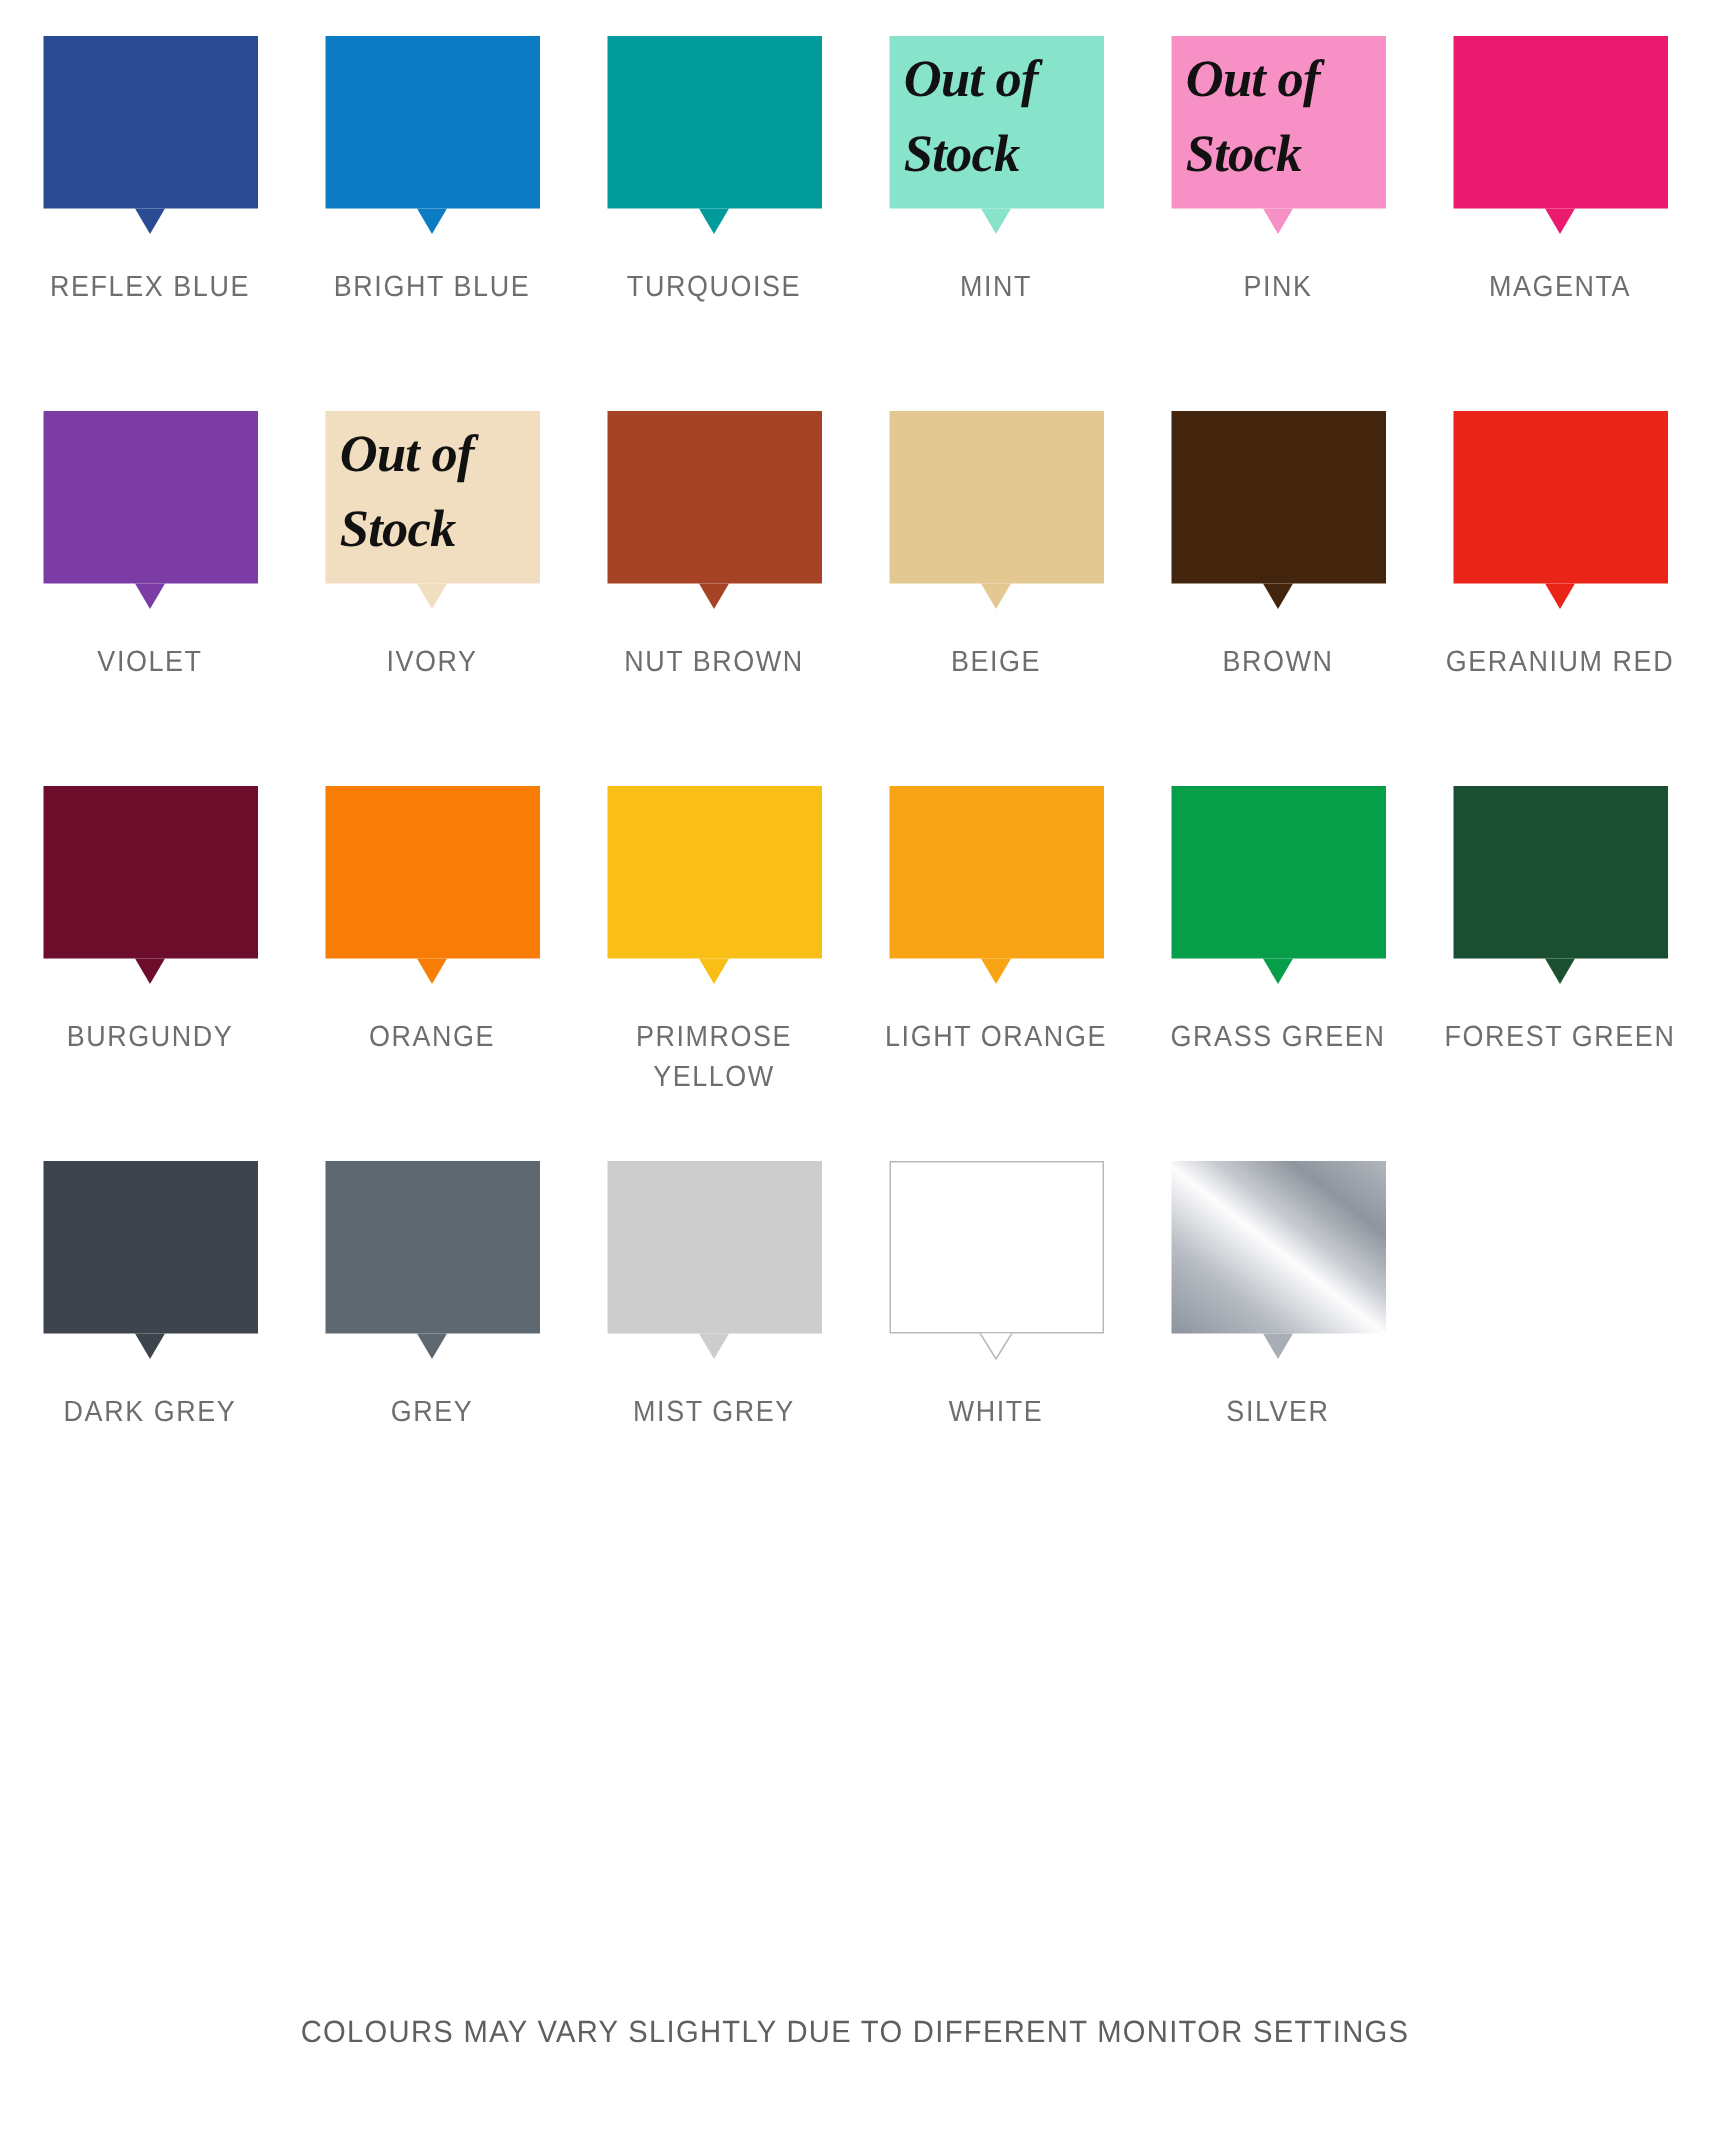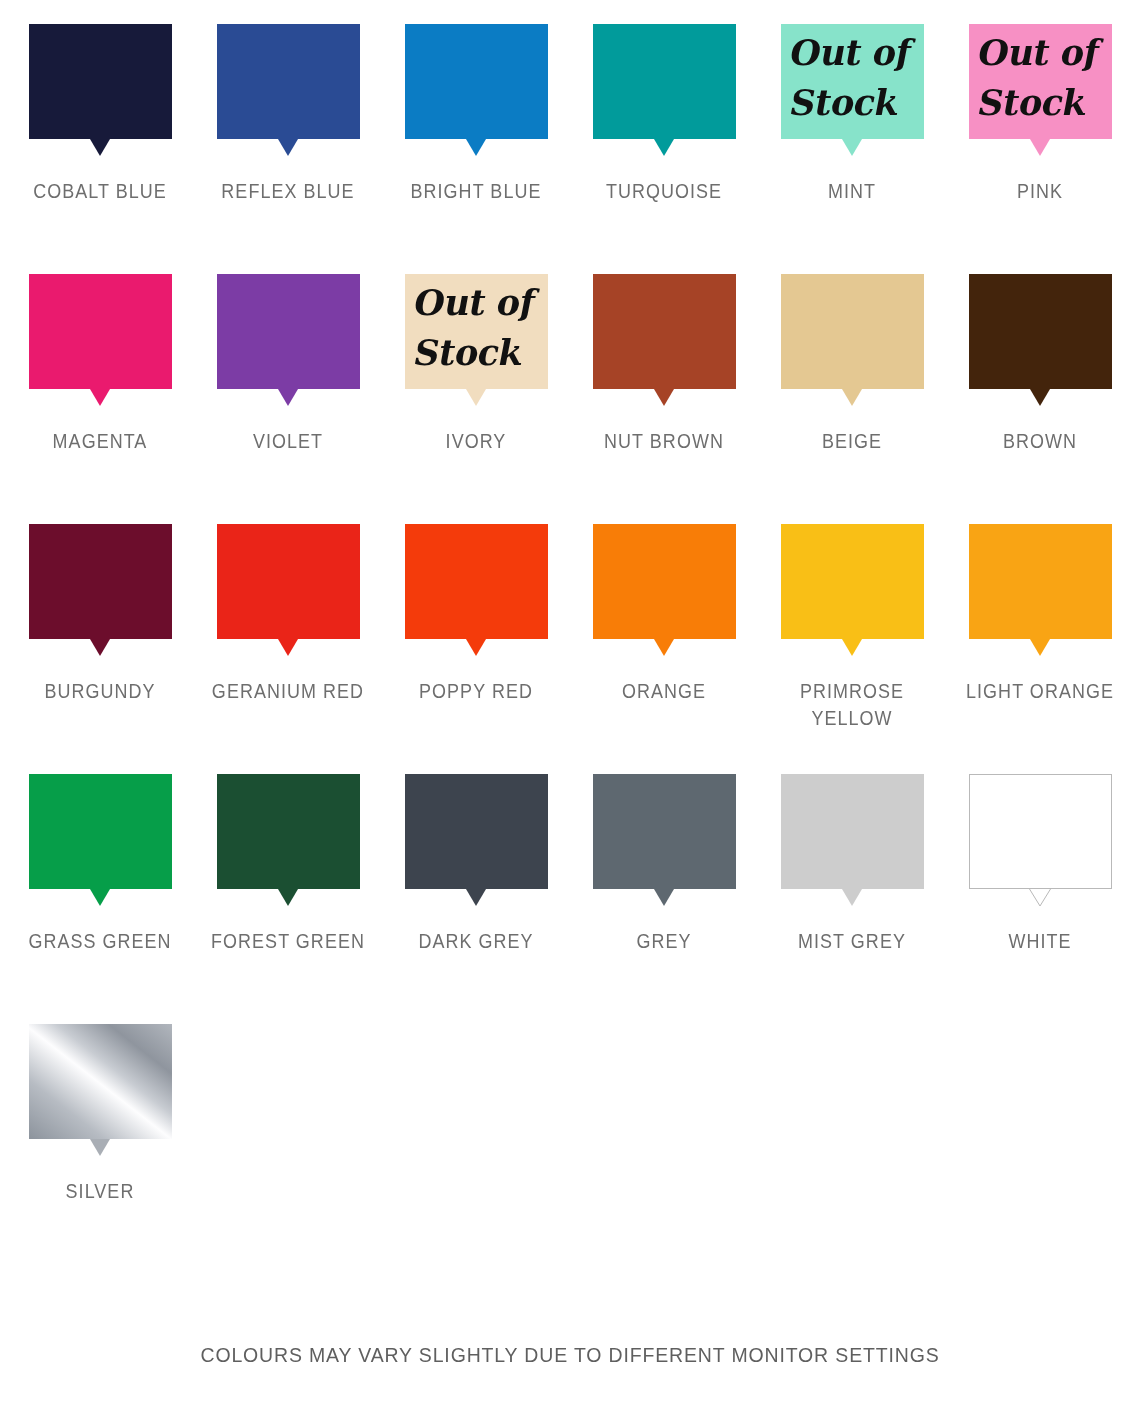--- a/index.html
+++ b/index.html
@@ -91,21 +91,21 @@
     color: #111111;
     font-family: "DejaVu Serif", "Liberation Serif", serif;
     font-weight: bold;
     font-size: 35px;
     line-height: 1.42;
     font-style: italic;
     letter-spacing: -0.5px;
     text-align: left;
     pointer-events: none;
   }
-  .oos span { display: block; }
+  .oos span { display: block; font-family: Liberation Serif, serif; }
 
   .label {
     margin-top: 22px;
     width: 186px;
     text-align: center;
     color: #6e6e6e;
     font-family: "Liberation Sans", sans-serif;
     font-size: 19.5px;
     font-weight: 400;
     letter-spacing: 1.15px;
@@ -126,27 +126,20 @@
   }
 </style>
 </head>
 <body>
 
 <div class="chart">
 
   <div class="grid" id="grid">
       <div class="cell">
         <div class="swatch-wrap">
-          <div class="swatch" style="background: rgb(23, 26, 58);"></div>
-          <div class="pointer" style="color: rgb(23, 26, 58);"></div>
-        </div>
-        <div class="label" style="color: rgb(110, 110, 110);">COBALT BLUE</div>
-      </div>
-      <div class="cell">
-        <div class="swatch-wrap">
           <div class="swatch" style="background: rgb(42, 75, 148);"></div>
           <div class="pointer" style="color: rgb(42, 75, 148);"></div>
         </div>
         <div class="label" style="color: rgb(110, 110, 110);">REFLEX BLUE</div>
       </div>
       <div class="cell">
         <div class="swatch-wrap">
           <div class="swatch" style="background: rgb(11, 124, 196);"></div>
           <div class="pointer" style="color: rgb(11, 124, 196);"></div>
         </div>
@@ -222,38 +215,31 @@
       </div>
       <div class="cell">
         <div class="swatch-wrap">
           <div class="swatch" style="background: rgb(67, 36, 12);"></div>
           <div class="pointer" style="color: rgb(67, 36, 12);"></div>
         </div>
         <div class="label" style="color: rgb(110, 110, 110);">BROWN</div>
       </div>
       <div class="cell">
         <div class="swatch-wrap">
+          <div class="swatch" style="background: rgb(234, 36, 24);"></div>
+          <div class="pointer" style="color: rgb(234, 36, 24);"></div>
+        </div>
+        <div class="label" style="color: rgb(110, 110, 110);">GERANIUM RED</div>
+      </div>
+      <div class="cell">
+        <div class="swatch-wrap">
           <div class="swatch" style="background: rgb(108, 13, 44);"></div>
           <div class="pointer" style="color: rgb(108, 13, 44);"></div>
         </div>
         <div class="label" style="color: rgb(110, 110, 110);">BURGUNDY</div>
-      </div>
-      <div class="cell">
-        <div class="swatch-wrap">
-          <div class="swatch" style="background: rgb(234, 36, 24);"></div>
-          <div class="pointer" style="color: rgb(234, 36, 24);"></div>
-        </div>
-        <div class="label" style="color: rgb(110, 110, 110);">GERANIUM RED</div>
-      </div>
-      <div class="cell">
-        <div class="swatch-wrap">
-          <div class="swatch" style="background: rgb(244, 59, 11);"></div>
-          <div class="pointer" style="color: rgb(244, 59, 11);"></div>
-        </div>
-        <div class="label" style="color: rgb(110, 110, 110);">POPPY RED</div>
       </div>
       <div class="cell">
         <div class="swatch-wrap">
           <div class="swatch" style="background: rgb(248, 125, 7);"></div>
           <div class="pointer" style="color: rgb(248, 125, 7);"></div>
         </div>
         <div class="label" style="color: rgb(110, 110, 110);">ORANGE</div>
       </div>
       <div class="cell">
         <div class="swatch-wrap">

